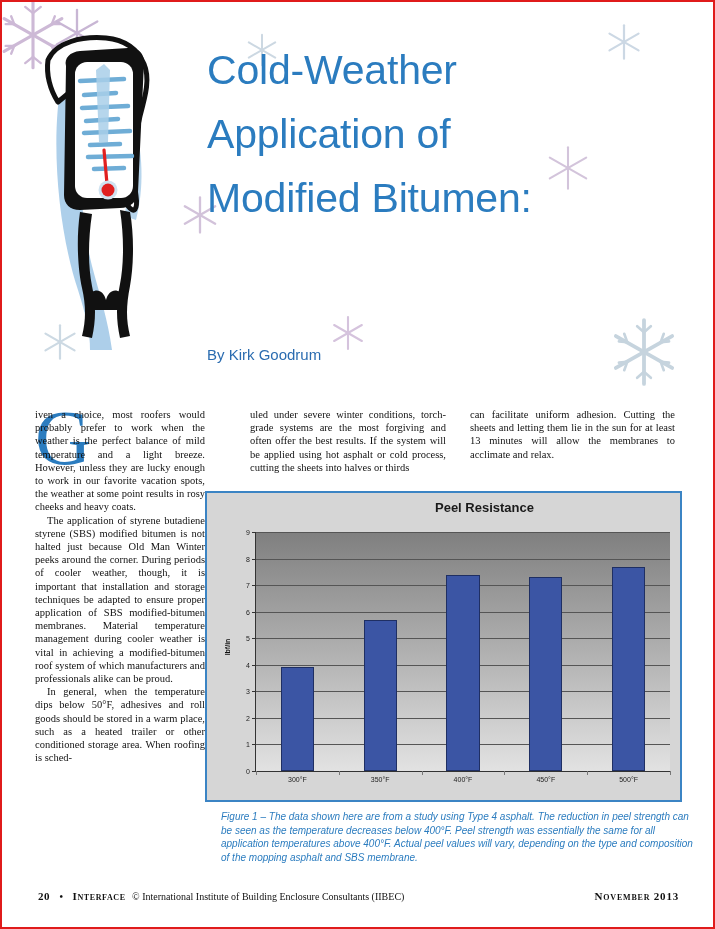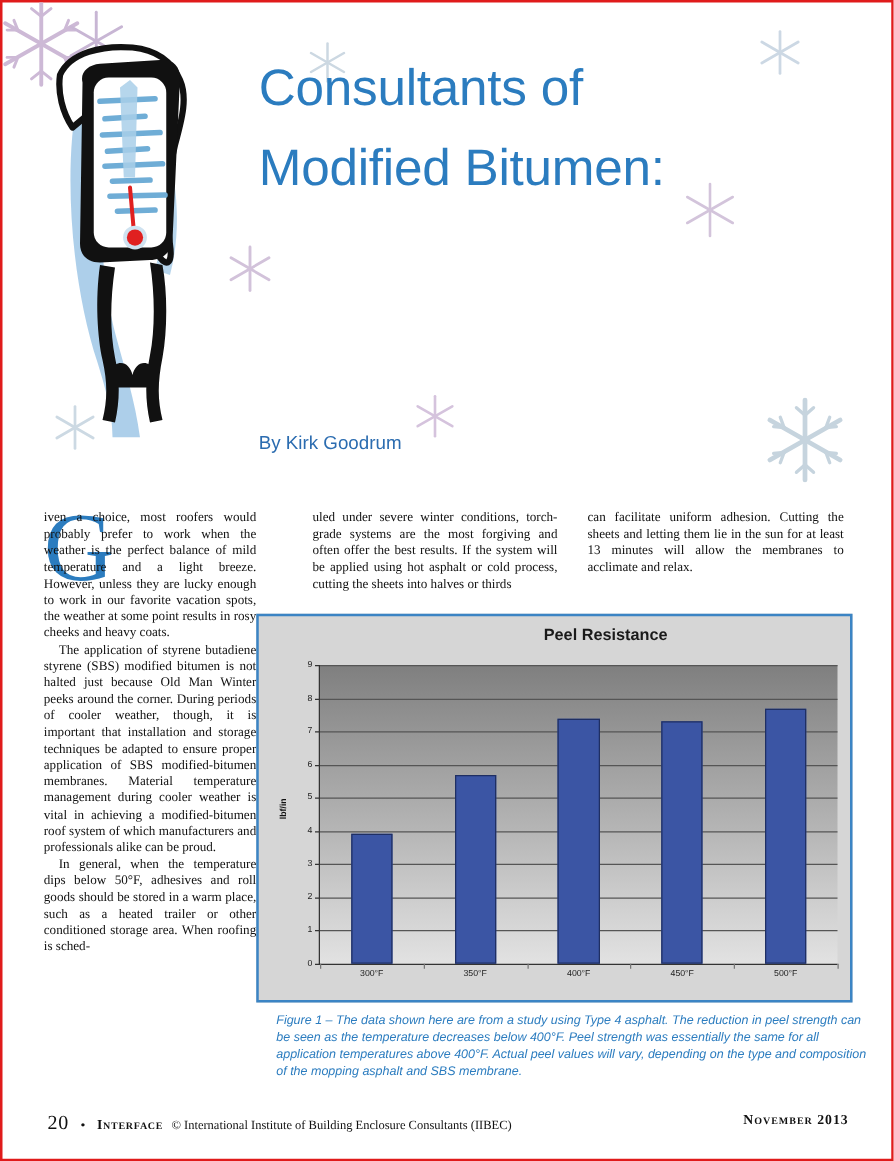--- a/index.html
+++ b/index.html
@@ -141,21 +141,21 @@
 
   
   #footer{
     position:absolute;left:0;right:0;top:888px;height:24px;
   }
   #footer-left{
     position:absolute;left:36px;top:0;
     font-family:"Liberation Serif",serif;
     font-size:10px;color:#111;white-space:nowrap;
   }
-  #page-num{font-weight:normal;font-size:16px;letter-spacing:.5px;}
+  #page-num{font-weight:bold;font-size:11px;letter-spacing:.5px;}
   #footer-dot{margin:0 7px;font-weight:bold;}
   #footer-mag{font-variant:small-caps;font-weight:bold;letter-spacing:.6px;font-size:11px;}
   #footer-copy{margin-left:4px;font-size:10px;}
   #footer-right{
     position:absolute;right:34px;top:0;
     font-family:"Liberation Serif",serif;
     font-variant:small-caps;font-weight:bold;letter-spacing:.8px;
     font-size:11px;color:#111;white-space:nowrap;
   }
 </style>
@@ -315,21 +315,22 @@
       </g>
       <path d="M76 50 L84 44 L90 50 L88 122 L79 122 Z" fill="#a9cfe9" opacity="0.85"></path>
 
       <line x1="84" y1="130" x2="87" y2="164" stroke="#e02020" stroke-width="3.2" stroke-linecap="round"></line>
       <circle cx="88" cy="170" r="9.5" fill="#cfe2f0"></circle>
       <circle cx="88" cy="170" r="6.5" fill="#e02020"></circle>
     </svg>
   </div>
 
   <div id="title-block">
-    <div class="title-line">Consultants of</div>
+    <div class="title-line">Cold-Weather</div>
+    <div class="title-line">Application of</div>
     <div class="title-line">Modified Bitumen:</div>
   </div>
 
 
   <div id="byline">By Kirk Goodrum</div>
 
   <div id="dropcap">G</div>
 
   <div class="col" id="col1">
     <p style="text-indent:0;">iven a choice, most roofers would probably prefer to work when the weather is the perfect balance of mild temperature and a light breeze. However, unless they are lucky enough to work in our favorite vacation spots, the weather at some point results in rosy cheeks and heavy coats.</p>

